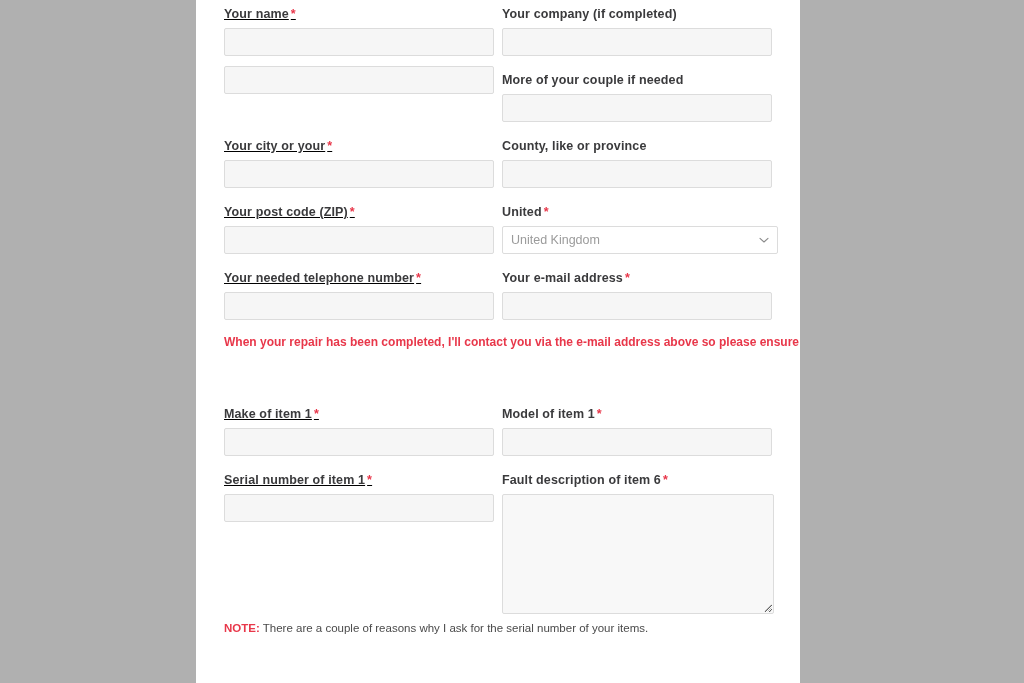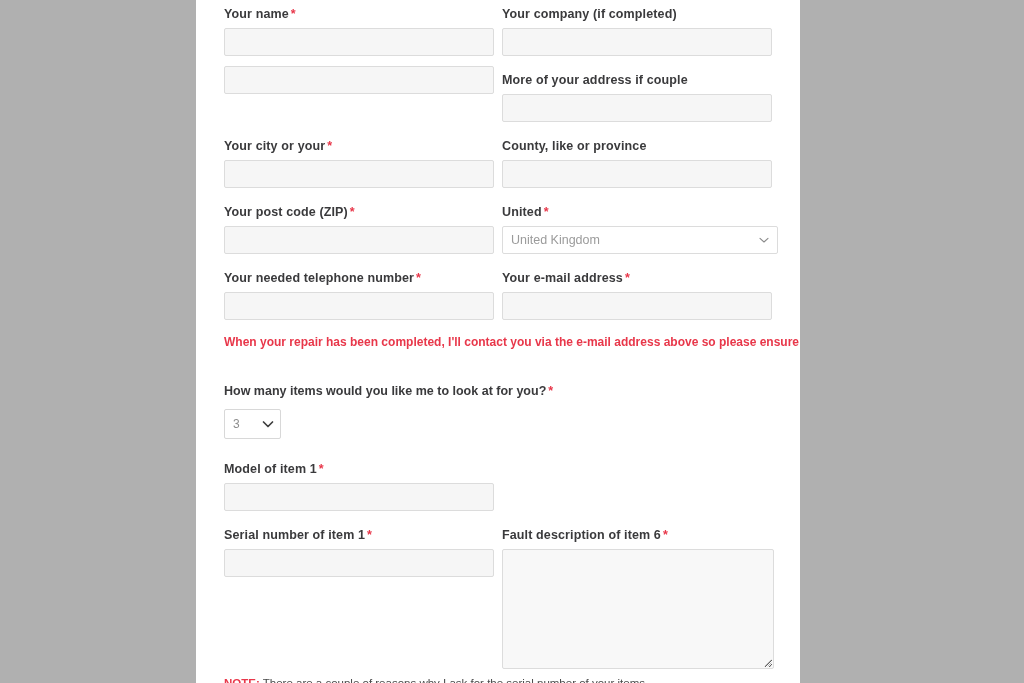--- a/index.html
+++ b/index.html
@@ -37,21 +37,21 @@
     width: 548px;
   }
   .row {
     display: flex;
     width: 548px;
   }
   .col {
     width: 270px;
     box-sizing: border-box;
   }
-  .col.left { margin-right: 8px; }
+  .col.left { margin-right: 8px; text-decoration: underline; }
 
   .field-label {
     display: block;
     font-size: 12.5px;
     font-weight: bold;
     color: #3a3a3c;
     line-height: 1.2;
     padding-top: 7px;
     padding-bottom: 6px;
     letter-spacing: 0.01em;
@@ -210,21 +210,21 @@
         </div>
       </div>
 
       <div class="spacer-10"></div>
 
       <div class="row">
         <div class="col left">
           <input class="text-input" type="text" placeholder="" style="">
         </div>
         <div class="col">
-          <label class="field-label"><span>More of your address if couple</span></label>
+          <label class="field-label"><span>More of your couple if needed</span></label>
           <input class="text-input" type="text" placeholder="" style="">
         </div>
       </div>
 
       <div class="spacer-10"></div>
 
       <div class="row">
         <div class="col left">
           <label class="field-label"><span>Your city or your</span><span class="req">*</span></label>
           <input class="text-input" type="text" placeholder="" style="">
@@ -267,37 +267,28 @@
         <div class="col">
           <label class="field-label"><span>Your e-mail address</span><span class="req">*</span></label>
           <input class="text-input" type="text" placeholder="" style="">
         </div>
       </div>
 
       <div class="alert-text">When your repair has been completed, I'll contact you via the e-mail address above so please ensure that it is correct.</div>
 
       <div class="spacer-32"></div>
 
-      <div>
-        <label class="question-label"><span>How many items would you like me to look at for you?</span><span class="req">*</span></label>
-        <div class="count-select-wrap">
-          <div class="count-select-face">
-            <span class="sel-value">3</span>
-            <span class="chev-lg">
-              <svg viewBox="0 0 14 14" width="14" height="14" aria-hidden="true">
-                  <path d="M2.5 5 L7 9.5 L11.5 5" fill="none" stroke="#3f3f3f" stroke-width="1.7" stroke-linecap="round" stroke-linejoin="round"></path>
-                </svg>
-            </span>
-          </div>
-        </div>
-      </div>
 
       <div class="spacer-16"></div>
 
       <div class="row">
+        <div class="col left">
+          <label class="field-label"><span>Make of item 1</span><span class="req">*</span></label>
+          <input class="text-input" type="text" placeholder="" style="">
+        </div>
         <div class="col">
           <label class="field-label"><span>Model of item 1</span><span class="req">*</span></label>
           <input class="text-input" type="text" placeholder="" style="">
         </div>
       </div>
 
       <div class="spacer-10"></div>
 
       <div class="row">
         <div class="col left">

